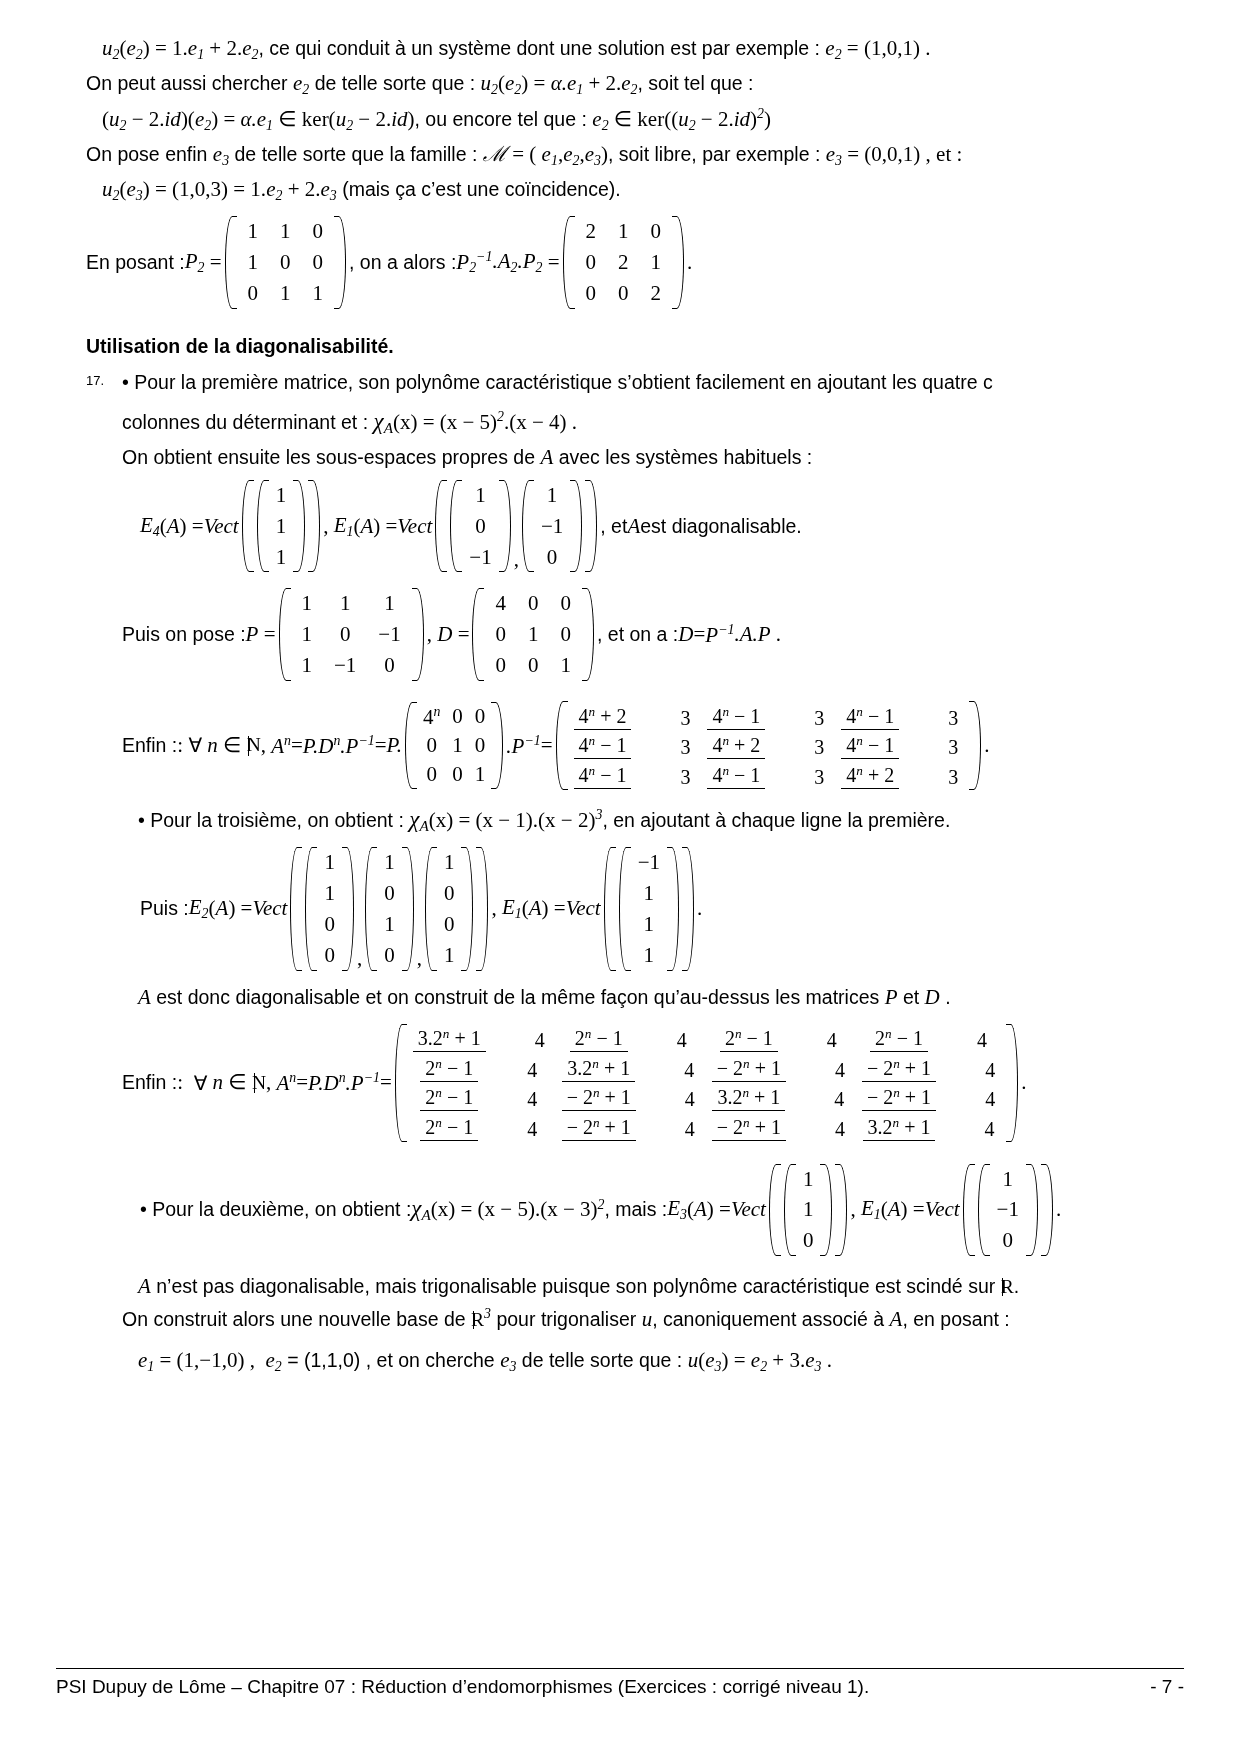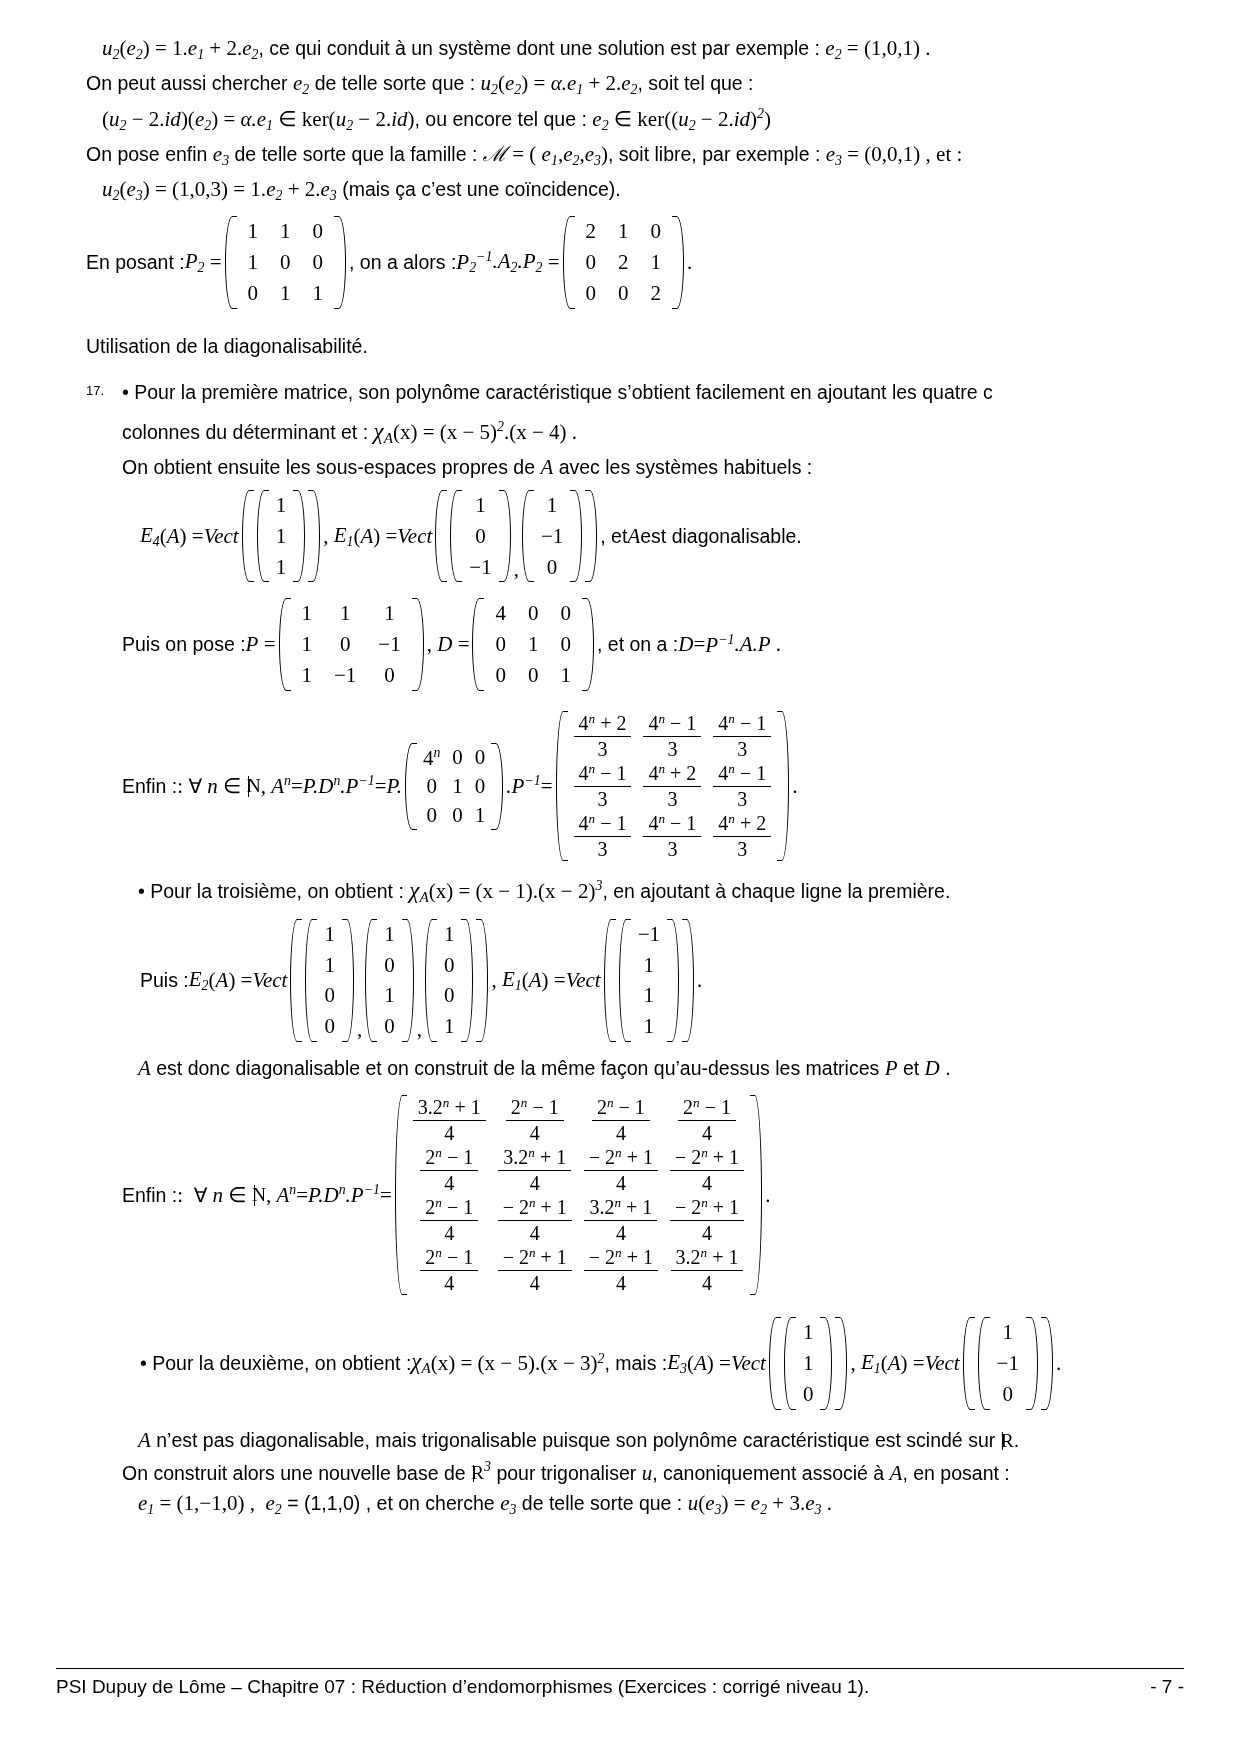--- a/index.html
+++ b/index.html
@@ -38,27 +38,27 @@
   .mat td {
     font-family:"Liberation Serif", serif; font-size:21px; font-style:normal;
     text-align:center; padding:2px 11px; line-height:1.28; white-space:nowrap;
   }
   .mat.tight td { padding:1px 6px; }
 
   
   .vec td { padding:2px 7px; }
 
   
-  .frac { display:inline-flex; flex-direction:column; align-items:center; vertical-align:middle;
-          font-family:"Liberation Serif", serif; font-style:normal; font-size:20px; line-height:1.12; }
+  .frac { display:inline-flex; align-items:center; vertical-align:middle;
+          font-family:"Liberation Serif", serif; font-style:normal; font-size:20px; line-height:1.12;gap:44px; }
   .frac .num { padding:0 5px 1px 5px; border-bottom:1.3px solid #000; }
   .frac .den { padding:1px 5px 0 5px; }
 
   
-  .section-title { font-weight:normal; font-size:19.5px; margin:0 0 25px 0; }
+  .section-title { font-weight:bold; font-size:19.5px; margin:0 0 15px 0; }
 
   .numbered { position:relative; padding-left:36px; }
   .numbered .num-label { position:absolute; left:0; top:0; font-size:13px; }
 
   
   .bb { font-family:"Liberation Serif", serif; font-style:normal; position:relative;
         display:inline-block; font-weight:normal; }
   .bb::before { content:""; position:absolute; left:0.09em; top:0.06em; bottom:0.03em;
         border-left:1.1px solid #000; }
 
@@ -668,21 +668,21 @@
           </span>
           <span class="par r"></span>
         </span>
         <span class="mu">.</span>
       </div>
 
       <div class="line indent" style="margin:20px 0 10px 0;">
         <span class="m">A</span><span class="txt"> n’est pas diagonalisable, mais trigonalisable puisque son polynôme caractéristique est scindé sur </span><span class="bb">R</span><span class="txt">.</span>
       </div>
 
-      <div class="line" style="margin-bottom:10px;">
+      <div class="line" style="margin-bottom:20px;">
         <span class="txt">On construit alors une nouvelle base de </span><span class="bb">R</span><span class="mu"><sup class="rm">3</sup></span><span class="txt"> pour trigonaliser </span><span class="m">u</span><span class="txt">, canoniquement associé à </span><span class="m">A</span><span class="txt">, en posant :</span>
       </div>
 
       <div class="line indent">
         <span class="m">e<sub>1</sub></span><span class="mu"> = (1,−1,0) ,</span><span class="mu">&nbsp;&nbsp;</span><span class="m">e<sub>2</sub></span><span class="txt"> = (1,1,0) , et on cherche </span><span class="m">e<sub>3</sub></span><span class="txt"> de telle sorte que : </span><span class="m">u</span><span class="mu">(</span><span class="m">e<sub>3</sub></span><span class="mu">) = </span><span class="m">e<sub>2</sub></span><span class="mu"> + 3.</span><span class="m">e<sub>3</sub></span><span class="mu"> .</span>
       </div>
 
     </div>
   </div>
 

